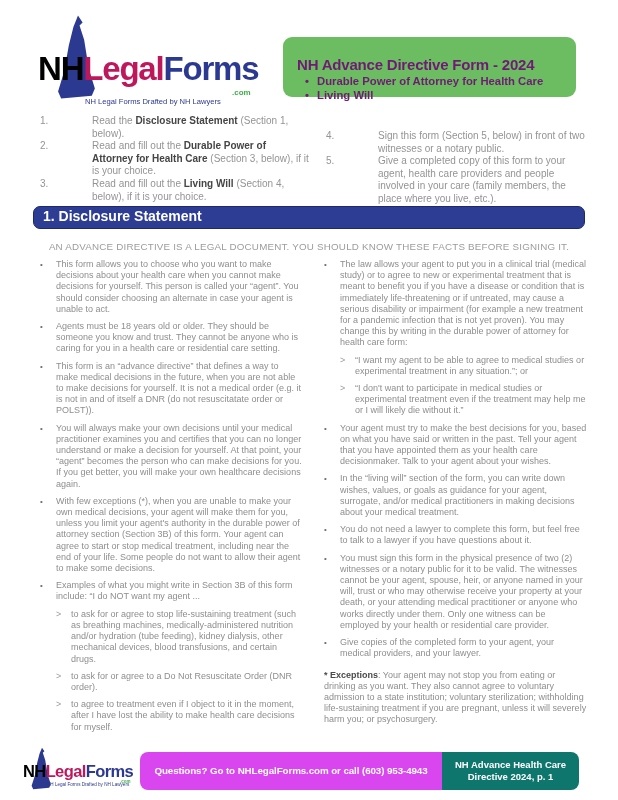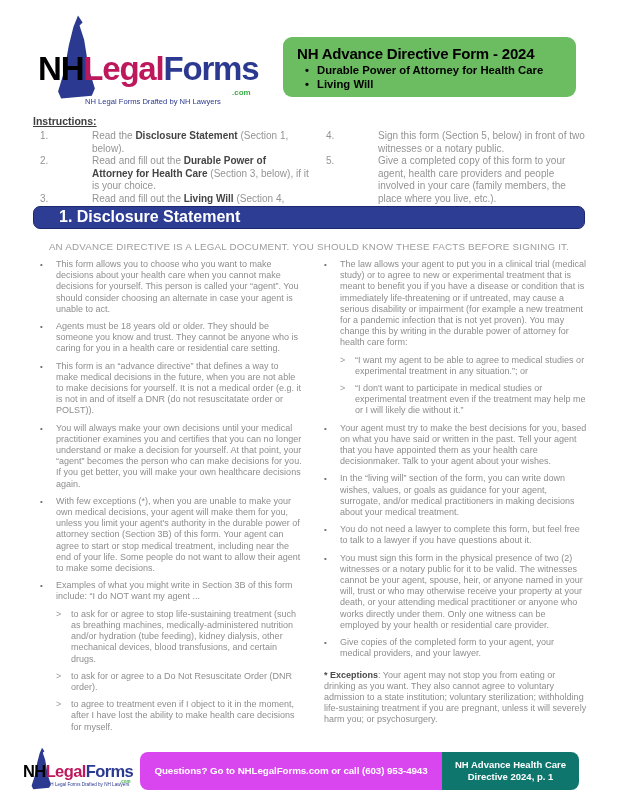--- a/index.html
+++ b/index.html
@@ -27,21 +27,21 @@
 
   .logo-footer { left:23px; top:747px; width:112px; height:46px; }
   .logo-footer svg { left:7px; top:0; width:24px; height:43px; }
   .logo-footer .wordmark { left:0; top:15px; font-size:16.5px; letter-spacing:-0.6px; }
   .logo-footer .wm-com { left:97px; top:32px; font-size:4.5px; }
   .logo-footer .tagline { left:24px; top:35px; font-size:4.6px; }
 
   
   .title-box {
     position:absolute; left:283px; top:37px; width:293px; height:60px;
-    background:#6cbd62; border-radius:9px; color:#000000; padding:8px 10px 0 14px;
+    background:#6cbd62; border-radius:9px; color:#701a75; padding:19px 10px 0 14px;
   }
   .title-box .tb-title { font-size:15px; font-weight:bold; letter-spacing:-0.2px; margin-bottom:2px; }
   .tb-li { display:flex; font-size:11.3px; font-weight:bold; line-height:13.5px; }
   .tb-li .mk { width:20px; text-align:center; }
 
   
   .instructions { position:absolute; left:33px; top:115px; width:556px; display:flex; }
   .instr-left  { width:276px; }
   .instr-right { flex:1; margin-left:10px; padding-top:15px; }
   .instr-h {
@@ -51,21 +51,21 @@
   .ilist { list-style:none; }
   .ilist li { display:flex; padding-left:7px; font-size:10px; line-height:12.6px; color:#949494; }
   .ilist .num { width:18px; flex:none; }
   .ilist .tx  { flex:1;margin-left:34px; }
   .ilist b { color:#454545; }
 
   
   .section-bar {
     position:absolute; left:33px; top:206px; width:552px; height:23px;
     background:#2e3d94; border:1.5px solid #1b296e; border-radius:7px;
-    color:#ffffff; font-weight:bold; font-size:16px; line-height:19px; padding-left:25px;
+    color:#ffffff; font-weight:bold; font-size:14px; line-height:19px; padding-left:9px;
   }
 
   .intro {
     position:absolute; left:33px; top:241px; width:552px; text-align:center;
     font-size:9.8px; color:#9c9c9c; letter-spacing:0.2px;
   }
 
   
   .cols { position:absolute; left:40px; top:259px; width:548px; display:flex; gap:21px; }
   .col { width:263px; }
@@ -115,21 +115,20 @@
       <span>Durable Power of Attorney for Health Care</span>
     </div>
     <div class="tb-li">
       <span class="mk">•</span>
       <span>Living Will</span>
     </div>
   </div>
 
   <div class="instructions">
     <div class="instr-left">
-      <div class="instr-h">Instructions:</div>
       <ol class="ilist">
         <li>
           <span class="num">1.</span>
           <span class="tx"><span>Read the </span><b>Disclosure Statement</b><span> (Section 1, below).</span></span>
         </li>
         <li>
           <span class="num">2.</span>
           <span class="tx"><span>Read and fill out the </span><b>Durable Power of Attorney for Health Care</b><span> (Section 3, below), if it is your choice.</span></span>
         </li>
         <li>

